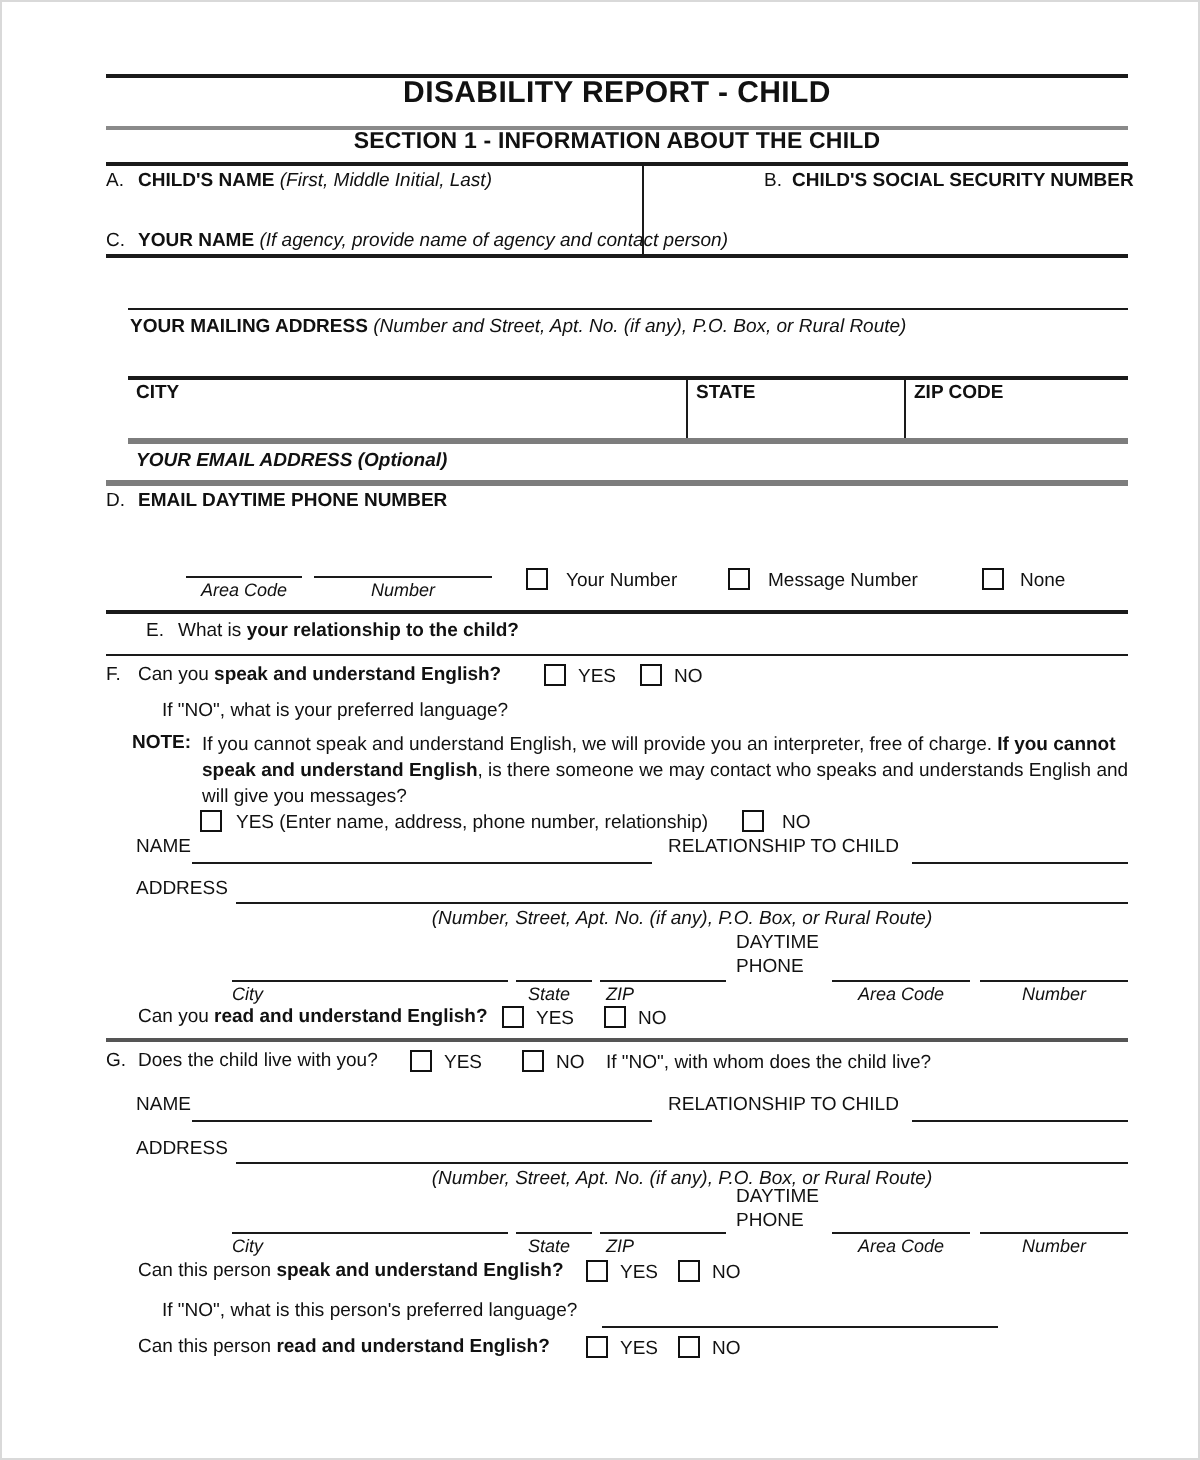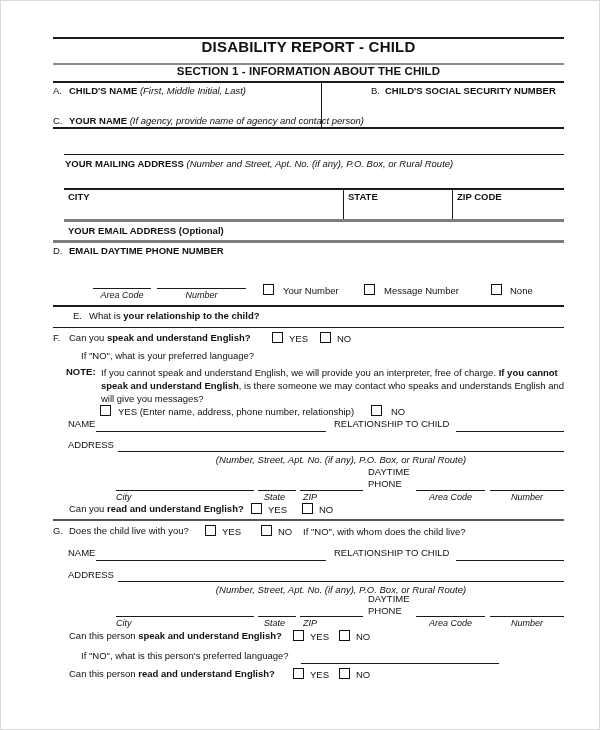--- a/index.html
+++ b/index.html
@@ -37,21 +37,21 @@
 
 <div id="page">
 
   <div class="rule h2" style="left:52px;top:36px;width:511px;"></div>
   <div class="t title ctr" style="left:52px;top:40px;width:511px;">DISABILITY REPORT - CHILD</div>
   <div class="rule gray2" style="left:52px;top:62px;width:511px;"></div>
   <div class="t sect ctr" style="left:52px;top:65px;width:511px;">SECTION 1 - INFORMATION ABOUT THE CHILD</div>
   <div class="rule" style="left:52px;top:80px;width:511px;"></div>
 
   <div class="t" style="left:52px;top:84px;"><span class="pf">A.</span><span class="b">CHILD'S NAME</span> <span class="i">(First, Middle Initial, Last)</span></div>
-  <div class="t" style="left:325px;top:84px;padding-left:45px;"><span class="pf" style="width:14px;">B.</span><span class="b">CHILD'S SOCIAL SECURITY NUMBER</span></div>
+  <div class="t" style="left:336px;top:84px;padding-left:45px;"><span class="pf" style="width:14px;">B.</span><span class="b">CHILD'S SOCIAL SECURITY NUMBER</span></div>
   <div class="vr" style="left:320px;top:81px;height:45px;"></div>
   <div style="position:absolute;left:53px;top:95px;width:266px;height:30px;"></div>
   <div style="position:absolute;left:322px;top:95px;width:240px;height:30px;"></div>
   <div class="rule" style="left:52px;top:126px;width:511px;"></div>
 
   <div class="t" style="left:52px;top:114px;"><span class="pf">C.</span><span class="b">YOUR NAME</span> <span class="i">(If agency, provide name of agency and contact person)</span></div>
   <div class="wl" style="left:63px;top:153px;width:500px;"></div>
 
   <div class="t" style="left:64px;top:157px;"><span class="b">YOUR MAILING ADDRESS</span> <span class="i">(Number and Street, Apt. No. (if any), P.O. Box, or Rural Route)</span></div>
   <div style="position:absolute;left:64px;top:169px;width:499px;height:17px;"></div>
@@ -60,21 +60,21 @@
   <div class="t b" style="left:67px;top:190px;">CITY</div>
   <div class="t b" style="left:347px;top:190px;">STATE</div>
   <div class="t b" style="left:456px;top:190px;">ZIP CODE</div>
   <div class="vr" style="left:342px;top:188px;height:30px;"></div>
   <div class="vr" style="left:451px;top:188px;height:30px;"></div>
   <div style="position:absolute;left:64px;top:200px;width:277px;height:17px;"></div>
   <div style="position:absolute;left:344px;top:200px;width:106px;height:17px;"></div>
   <div style="position:absolute;left:453px;top:200px;width:109px;height:17px;"></div>
   <div class="rule gray" style="left:63px;top:218px;width:500px;"></div>
 
-  <div class="t b" style="left:67px;top:224px;">YOUR EMAIL ADDRESS (Optional)</div>
+  <div class="t b" style="left:67px;top:224px;font-style:italic;">YOUR EMAIL ADDRESS (Optional)</div>
   <div style="position:absolute;left:230px;top:224px;width:330px;height:14px;"></div>
   <div class="rule gray" style="left:52px;top:239px;width:511px;"></div>
 
   <div class="t" style="left:52px;top:244px;"><span class="pf">D.</span><span class="b">EMAIL DAYTIME PHONE NUMBER</span></div>
 
   <div class="wl" style="left:92px;top:287px;width:58px;"></div>
   <div class="wl" style="left:156px;top:287px;width:89px;"></div>
   <div class="t i sm ctr" style="left:92px;top:289px;width:58px;">Area Code</div>
   <div class="t i sm ctr" style="left:156px;top:289px;width:89px;">Number</div>
 

